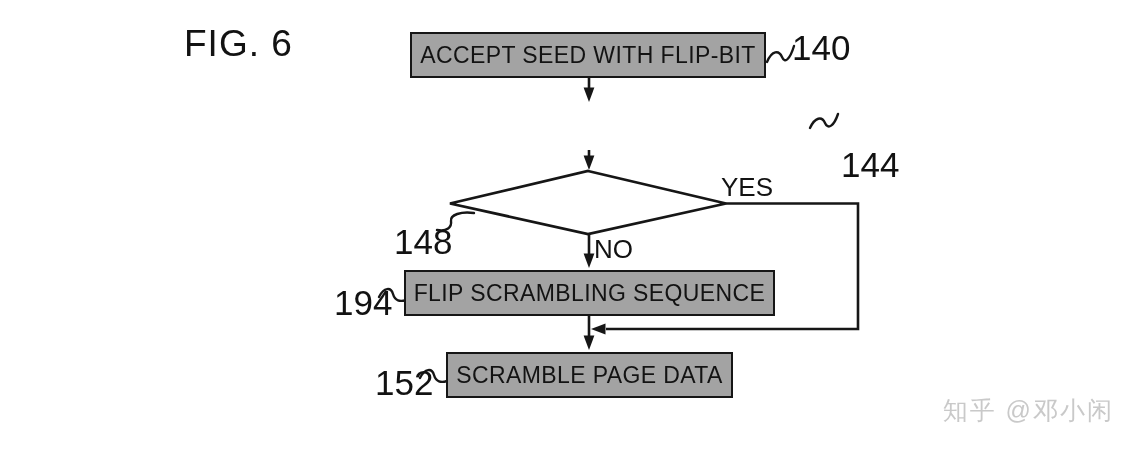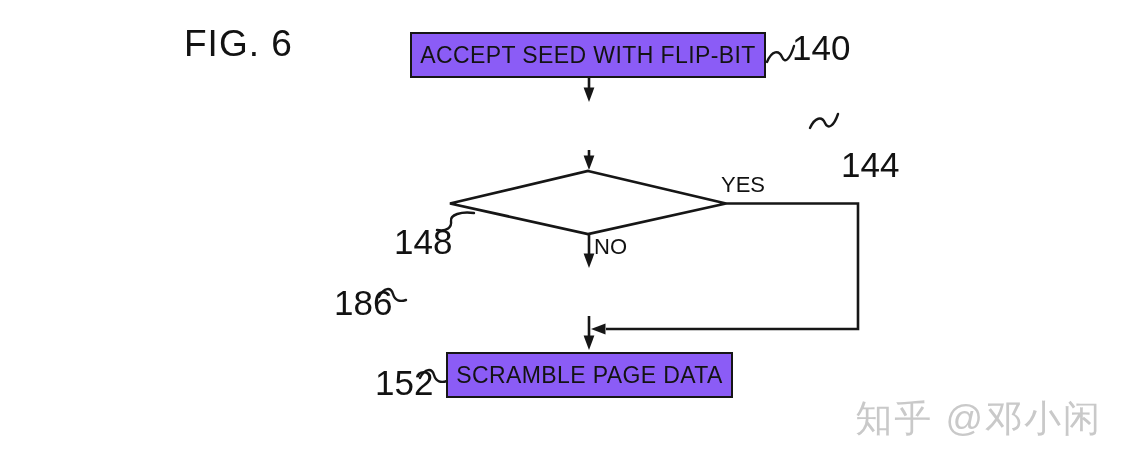--- a/index.html
+++ b/index.html
@@ -27,21 +27,21 @@
     left: 184px; top: 23px;
     font-size: 37px;
     letter-spacing: 1px;
     color: #121212;
     white-space: nowrap;
   }
   .box {
     position: absolute;
     box-sizing: border-box;
     border: 2.5px solid #161616;
-    background: #8b5cf6;
+    background: #a3a3a3;
     display: flex;
     align-items: center;
     justify-content: center;
     font-size: 23px;
     letter-spacing: 0.4px;
     white-space: nowrap;
     color: #131313;
   }
   .n1 { left: 410px; top: 32px;  width: 356px; height: 46px; }
   .n2 { left: 368px; top: 103px; width: 441px; height: 47px; }
@@ -65,30 +65,30 @@
     color: #121212;
     white-space: nowrap;
   }
   .r140 { left: 792px; top: 28px; }
   .r144 { left: 841px; top: 101px; margin-top: 44px; }
   .r148 { left: 394px; top: 222px; }
   .r156 { left: 334px; top: 283px; }
   .r152 { left: 375px; top: 363px; }
   .branch {
     position: absolute;
-    font-size: 22px;
+    font-size: 26px;
     color: #121212;
     white-space: nowrap;
   }
   .yes { left: 721px; top: 172px; }
   .no  { left: 594px; top: 234px; }
   .watermark {
     position: absolute;
-    right: 38px; top: 394px;
-    font-size: 37px;
+    right: 26px; top: 394px;
+    font-size: 25px;
     letter-spacing: 2px;
     color: #c9c9c9;
     white-space: nowrap;
   }
   svg .wire   { stroke: #161616; stroke-width: 2.6; fill: none; }
   svg .head   { fill: #161616; stroke: none; }
   svg .shape  { stroke: #161616; stroke-width: 2.8; fill: #ffffff; stroke-linejoin: miter; }
   svg .squig  { stroke: #161616; stroke-width: 2.4; fill: none; stroke-linecap: round; }
 </style>
 </head>
@@ -118,27 +118,28 @@
     <polygon class="head" points="589,350 583.6,335.5 594.4,335.5"></polygon>
 
     <path class="squig" d="M767,62 C772,50 779,50 782,57 C785,64 790,59 794,46"></path>
     <path class="squig" d="M810,128 C815,117 822,116 825,123 C828,130 834,126 838,114"></path>
     <path class="squig" d="M437,230 C447,232 452,227 451,221 C450,215 461,211 474,213"></path>
     <path class="squig" d="M379,297 C384,287 391,287 393,294 C395,301 400,302 406,300"></path>
     <path class="squig" d="M420,378 C425,368 432,368 434,375 C436,382 441,383 447,381"></path>
   </svg>
 
   <div class="box n1">ACCEPT SEED WITH FLIP-BIT</div>
+  <div class="box n3">FLIP SCRAMBLING SEQUENCE</div>
   <div class="box n4">SCRAMBLE PAGE DATA</div>
 
 
   <div class="ref r140">140</div>
   <div class="ref r144">144</div>
   <div class="ref r148">148</div>
-  <div class="ref r156">186</div>
+  <div class="ref r156">194</div>
   <div class="ref r152">152</div>
 
   <div class="branch yes">YES</div>
   <div class="branch no">NO</div>
 
   <div class="watermark" style="color: rgb(201, 201, 201);">知乎 @邓小闲</div>
 
 </div>
 
 </body></html>

